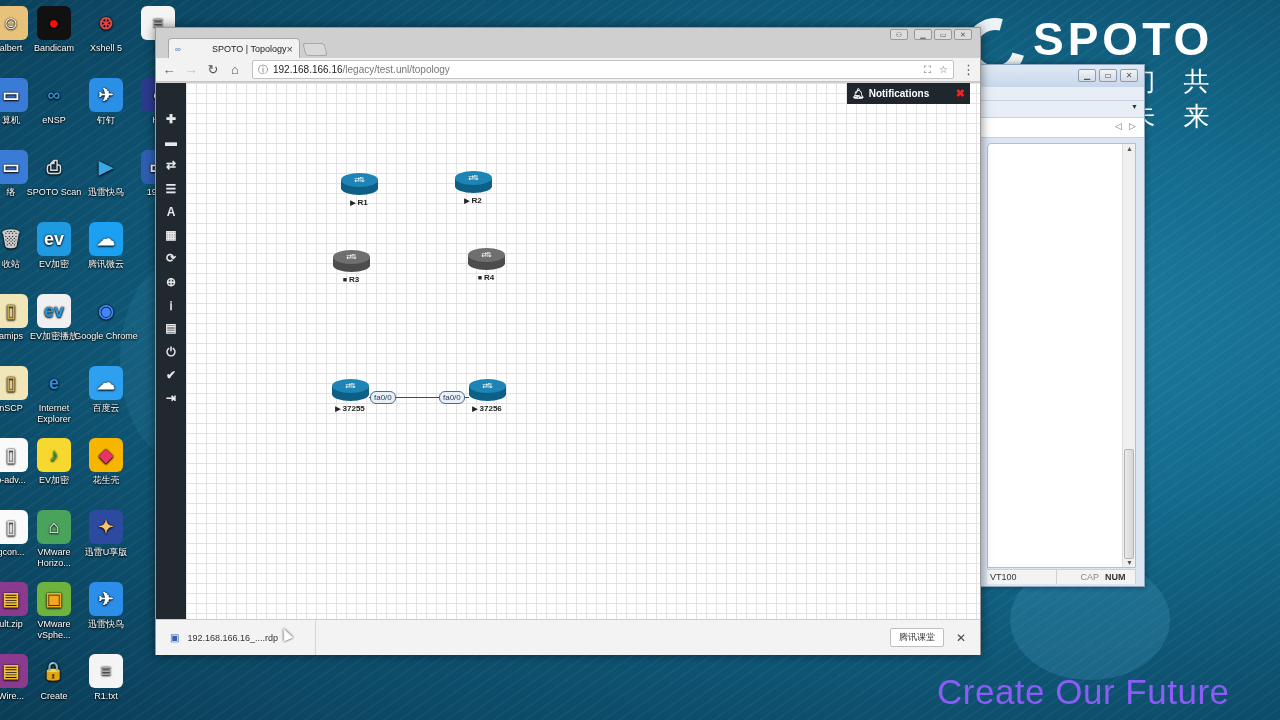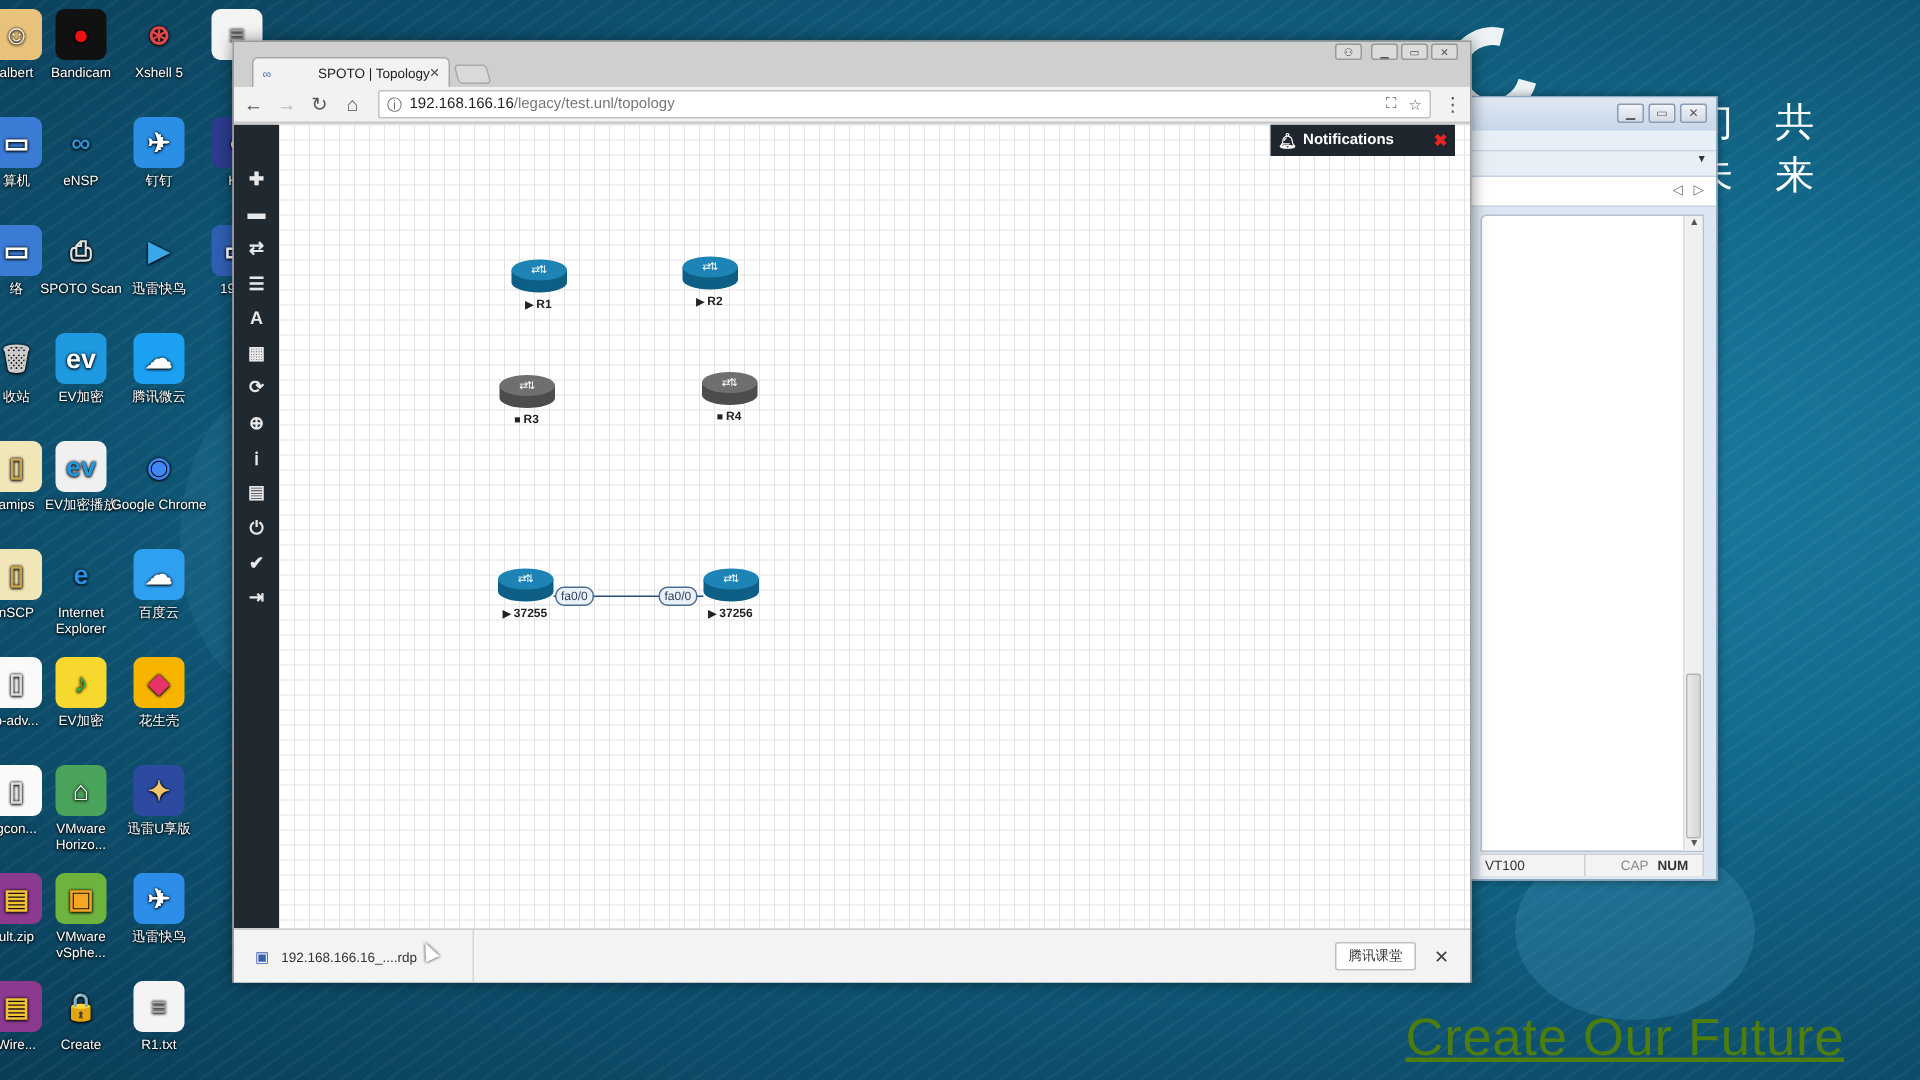--- a/index.html
+++ b/index.html
@@ -41,22 +41,22 @@
   .brand-text {
     position: absolute; left: 68px; top: -2px; color: #fff;
     font-size: 46px; font-weight: bold; letter-spacing: 4px;
   }
   .brand-sub {
     position: absolute; left: 110px; top: 50px; color: #fff;
     font-size: 26px; letter-spacing: 10px;
     font-family: "DejaVu Sans", sans-serif;
   }
   .tagline {
-    position: absolute; left: 937px; top: 672px; color: #4d7c0f;
-    font-size: 35px; letter-spacing: 0.5px; text-decoration: underline;
+    position: absolute; left: 937px; top: 672px; color: #8b5cf6;
+    font-size: 35px; letter-spacing: 0.5px;
   }
   
   .term-win {
     position: absolute; left: 978px; top: 64px; width: 167px; height: 523px;
     background: #dce6f2; border: 1px solid #8fa6c1; box-shadow: 0 0 6px rgba(0,0,0,0.4);
   }
   .term-titlebar { height: 22px; background: linear-gradient(#dfe9f5, #c7d7ea); position: relative; }
   .win-btns { position: absolute; right: 6px; top: 4px; display: flex; gap: 3px; }
   .win-btn {
     width: 18px; height: 13px; border: 1px solid #8b9bb0; border-radius: 2px;
@@ -336,20 +336,21 @@
       <div>Create</div>
     </div>
     <div class="desk-icon" style="left: 73px; top: 654px;">
       <div class="glyph" style="background: rgb(244, 244, 244); color: rgb(170, 170, 170);">≡</div>
       <div>R1.txt</div>
     </div>
   </div>
 
 <div class="brand">
   <div class="brand-swirl"></div>
+  <div class="brand-text">SPOTO</div>
   <div class="brand-sub">我 们 共 创 未 来</div>
 </div>
 <div class="tagline">Create Our Future</div>
 
 <div class="term-win">
   <div class="term-titlebar">
     <div class="win-btns">
       <div class="win-btn">▁</div>
       <div class="win-btn">▭</div>
       <div class="win-btn">✕</div>

